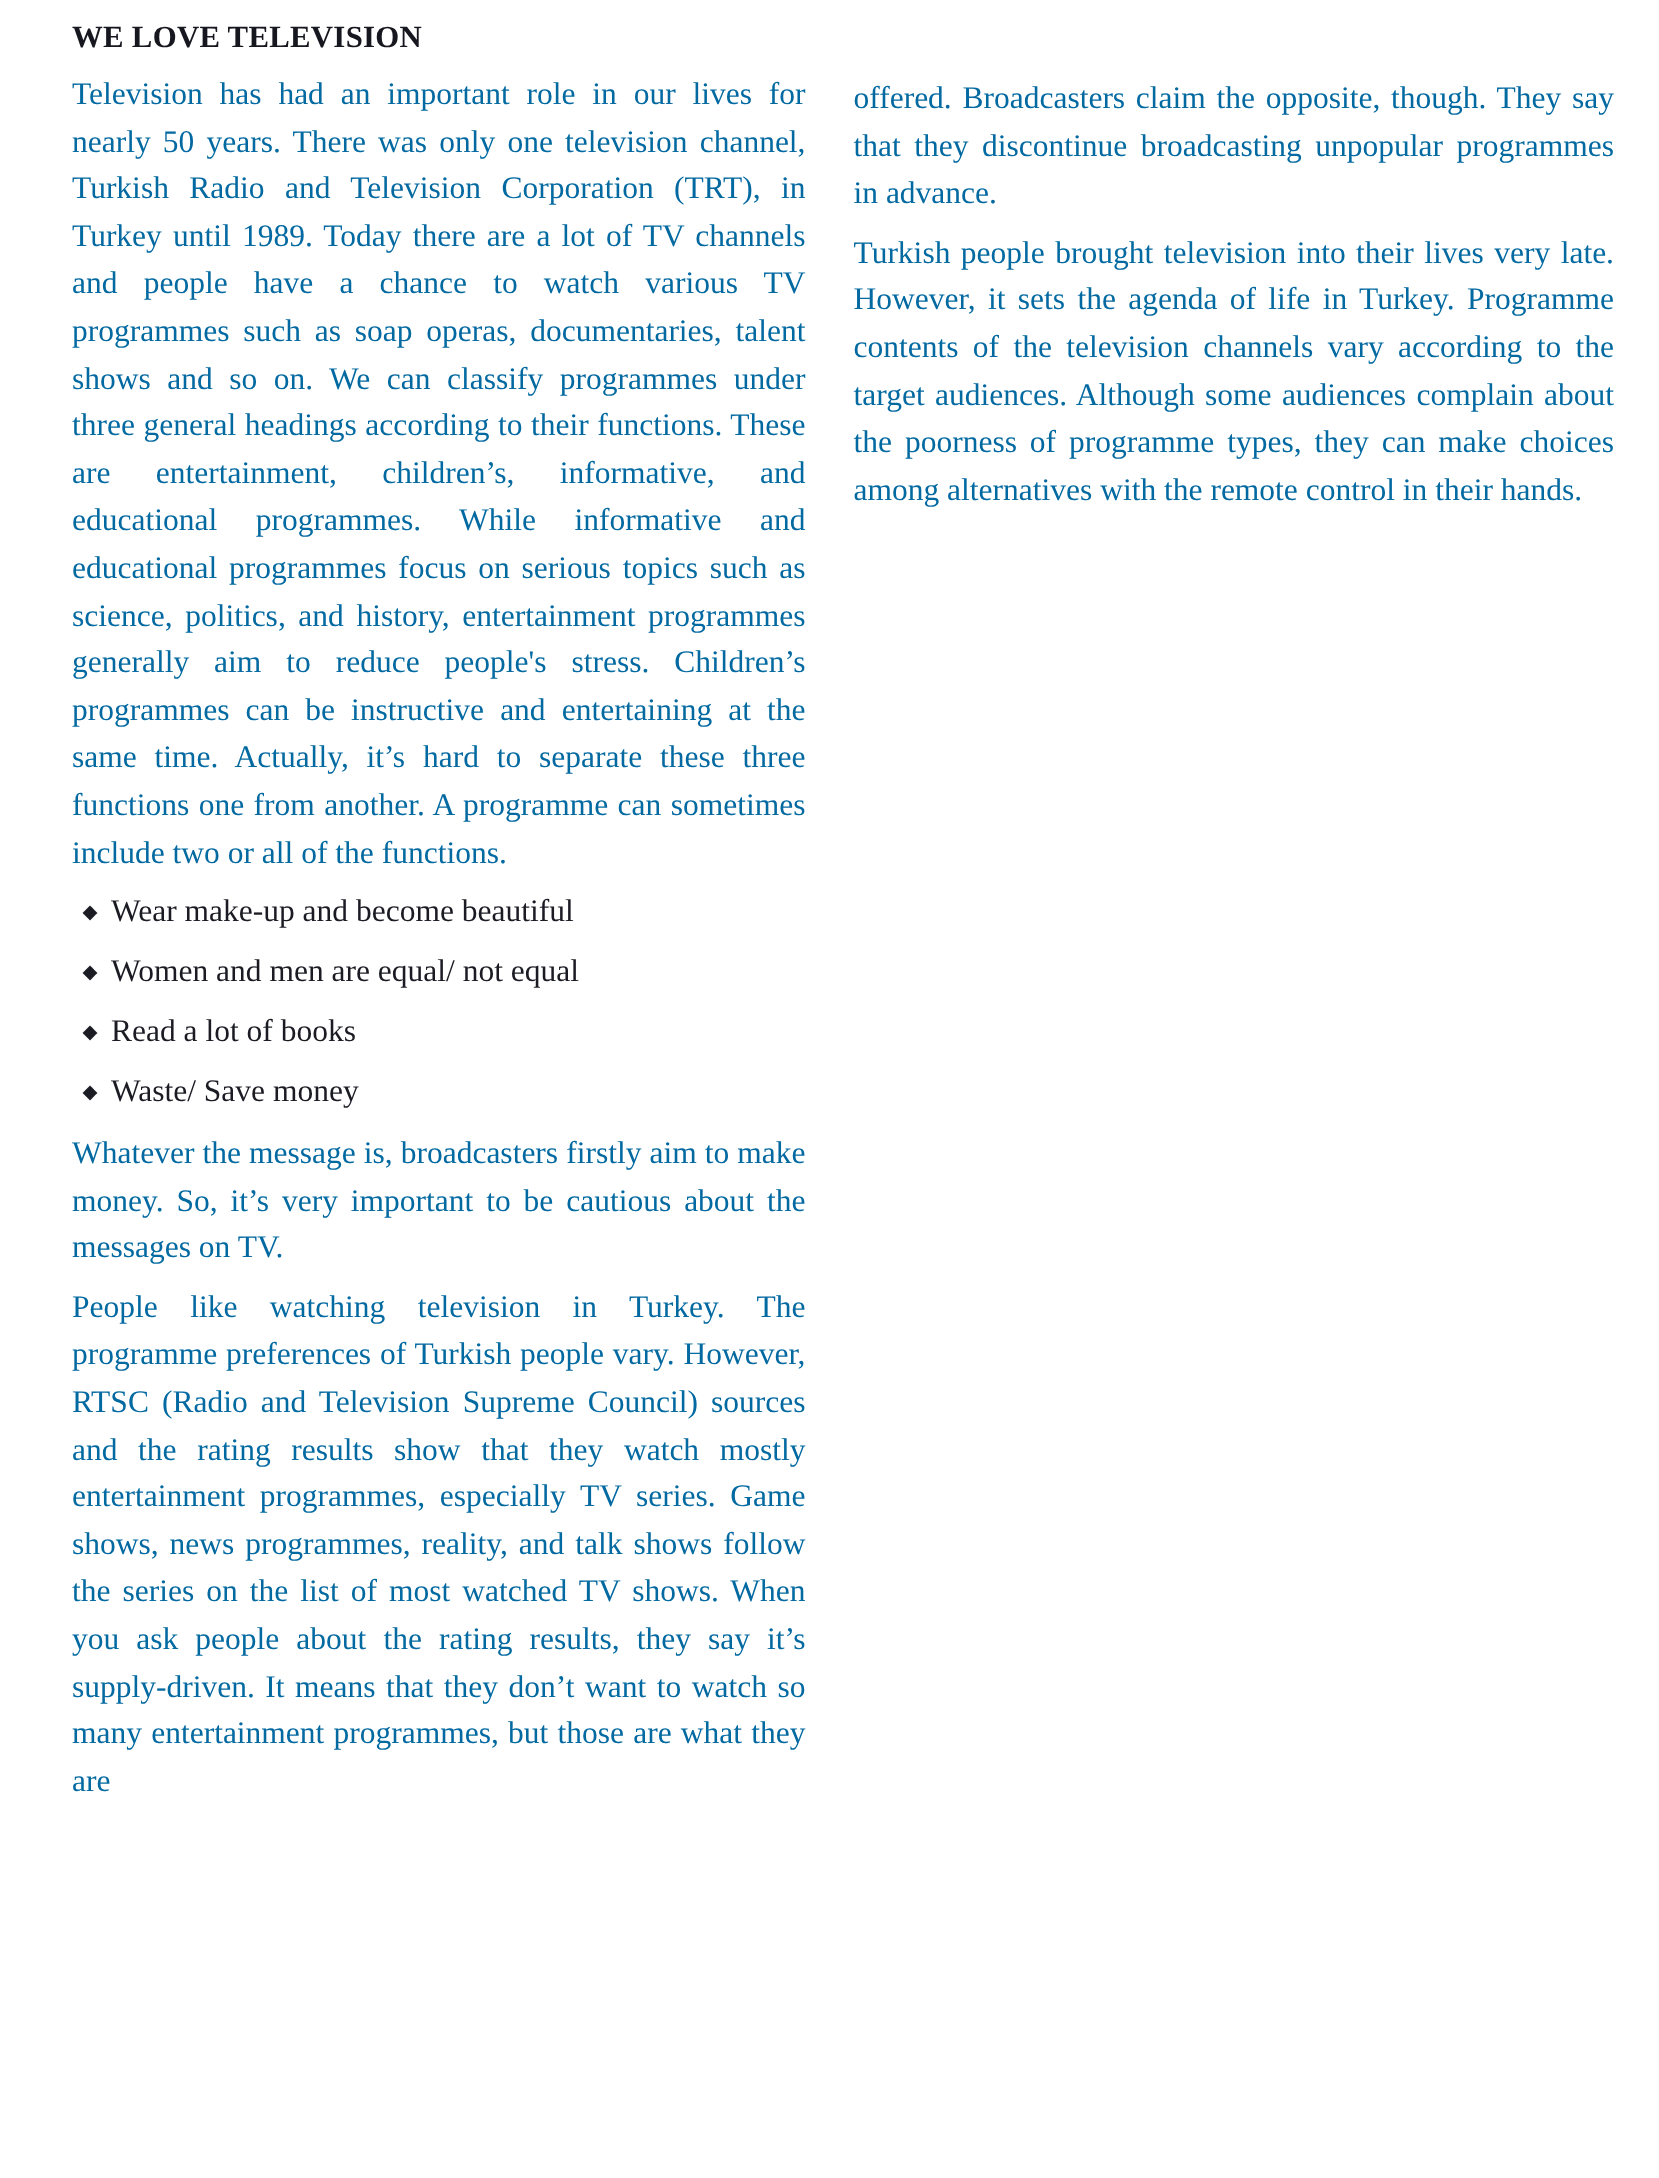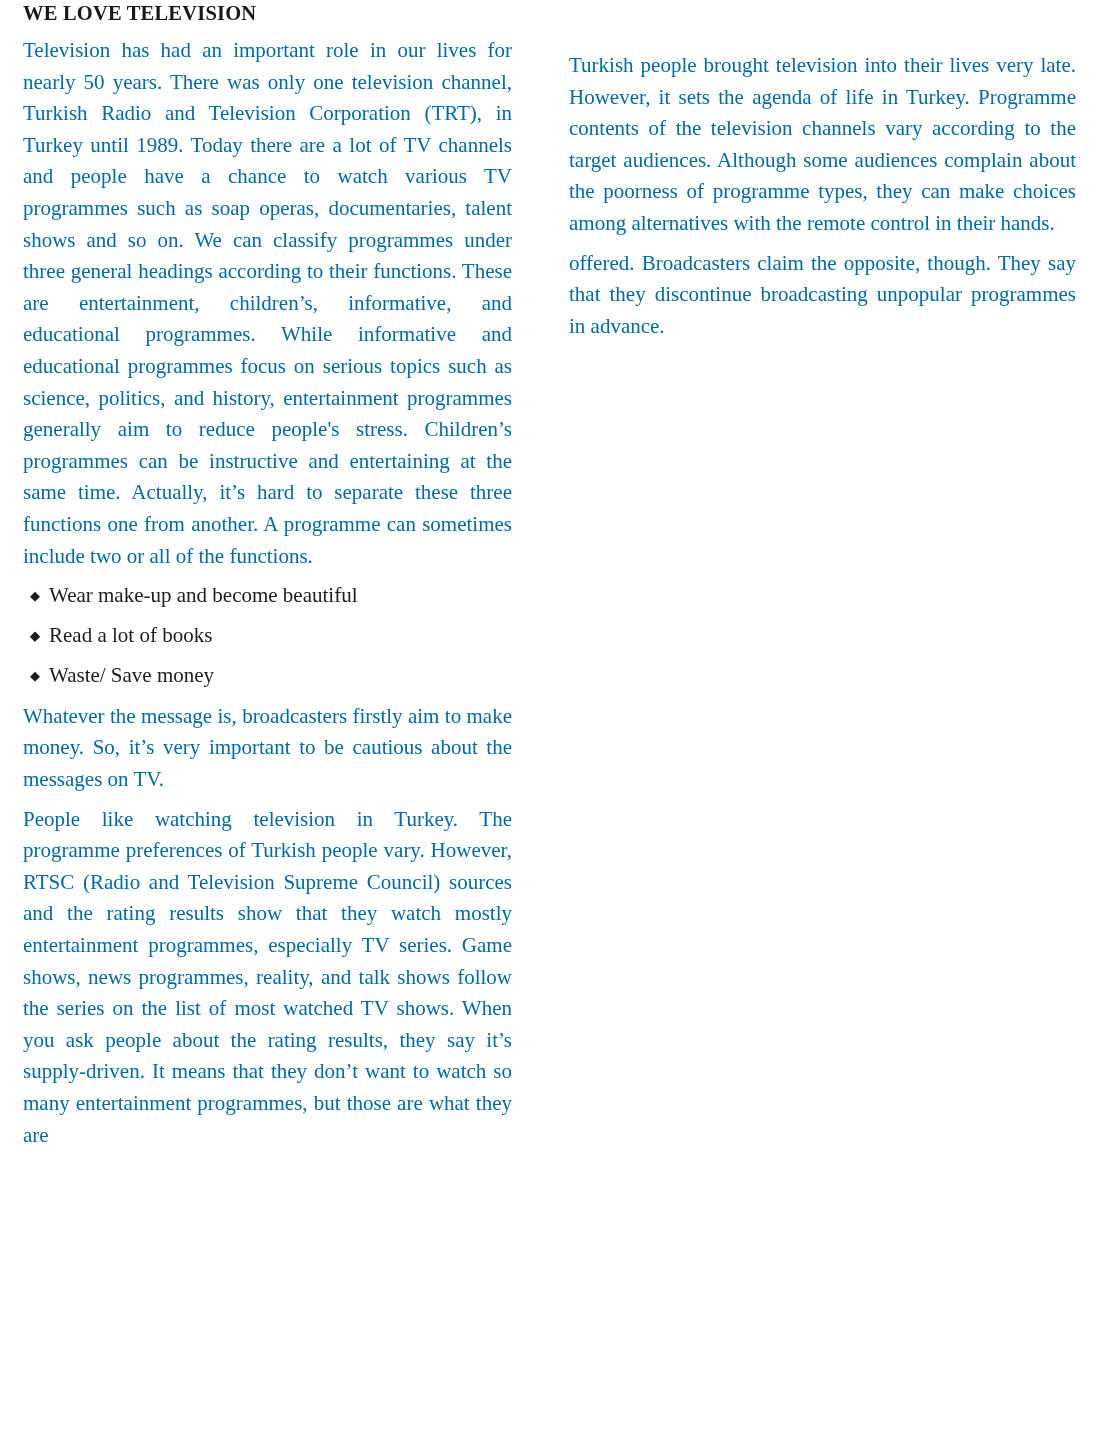--- a/index.html
+++ b/index.html
@@ -20,22 +20,23 @@
   }
 
   
   .col {
     position: absolute;
     top: 0;
     box-sizing: border-box;
   }
 
   .col-left {
-    left: 23px;
+    left: 48px;
     width: 489px;
+    padding-top: 12px;
   }
 
   .col-right {
     left: 569px;
     width: 507px;
     padding-top: 50px;
   }
 
   
   .doc-title {
@@ -116,38 +117,39 @@
     <p class="para">Television has had an important role in our lives for nearly 50 years. There was only one television channel, Turkish Radio and Television Corporation (TRT), in Turkey until 1989. Today there are a lot of TV channels and people have a chance to watch various TV programmes such as soap operas, documentaries, talent shows and so on. We can classify programmes under three general headings according to their functions. These are entertainment, children’s, informative, and educational programmes. While informative and educational programmes focus on serious topics such as science, politics, and history, entertainment programmes generally aim to reduce people's stress. Children’s programmes can be instructive and entertaining at the same time. Actually, it’s hard to separate these three functions one from another. A programme can sometimes include two or all of the functions.</p>
 
 
     <ul class="bullets">
       <li class="bullet-item">
         <span class="bullet-marker">◆</span>
         <span class="bullet-text">Wear make-up and become beautiful</span>
       </li>
       <li class="bullet-item">
         <span class="bullet-marker">◆</span>
+        <span class="bullet-text">Women and men are equal/ not equal</span>
       </li>
       <li class="bullet-item">
         <span class="bullet-marker">◆</span>
         <span class="bullet-text">Read a lot of books</span>
       </li>
       <li class="bullet-item">
         <span class="bullet-marker">◆</span>
         <span class="bullet-text">Waste/ Save money</span>
       </li>
     </ul>
 
     <p class="para after-list">Whatever the message is, broadcasters firstly aim to make money. So, it’s very important to be cautious about the messages on TV.</p>
 
     <p class="para clipped">People like watching television in Turkey. The programme preferences of Turkish people vary. However, RTSC (Radio and Television Supreme Council) sources and the rating results show that they watch mostly entertainment programmes, especially TV series. Game shows, news programmes, reality, and talk shows follow the series on the list of most watched TV shows. When you ask people about the rating results, they say it’s supply-driven. It means that they don’t want to watch so many entertainment programmes, but those are what they are</p>
 
   </div>
 
   <div class="col col-right">
 
+    <p class="para">offered. Broadcasters claim the opposite, though. They say that they discontinue broadcasting unpopular programmes in advance.</p>
+
     <p class="para">Turkish people brought television into their lives very late. However, it sets the agenda of life in Turkey. Programme contents of the television channels vary according to the target audiences. Although some audiences complain about the poorness of programme types, they can make choices among alternatives with the remote control in their hands.</p>
-
-    <p class="para">offered. Broadcasters claim the opposite, though. They say that they discontinue broadcasting unpopular programmes in advance.</p>
 
   </div>
 
 </div>
 
 </body></html>

